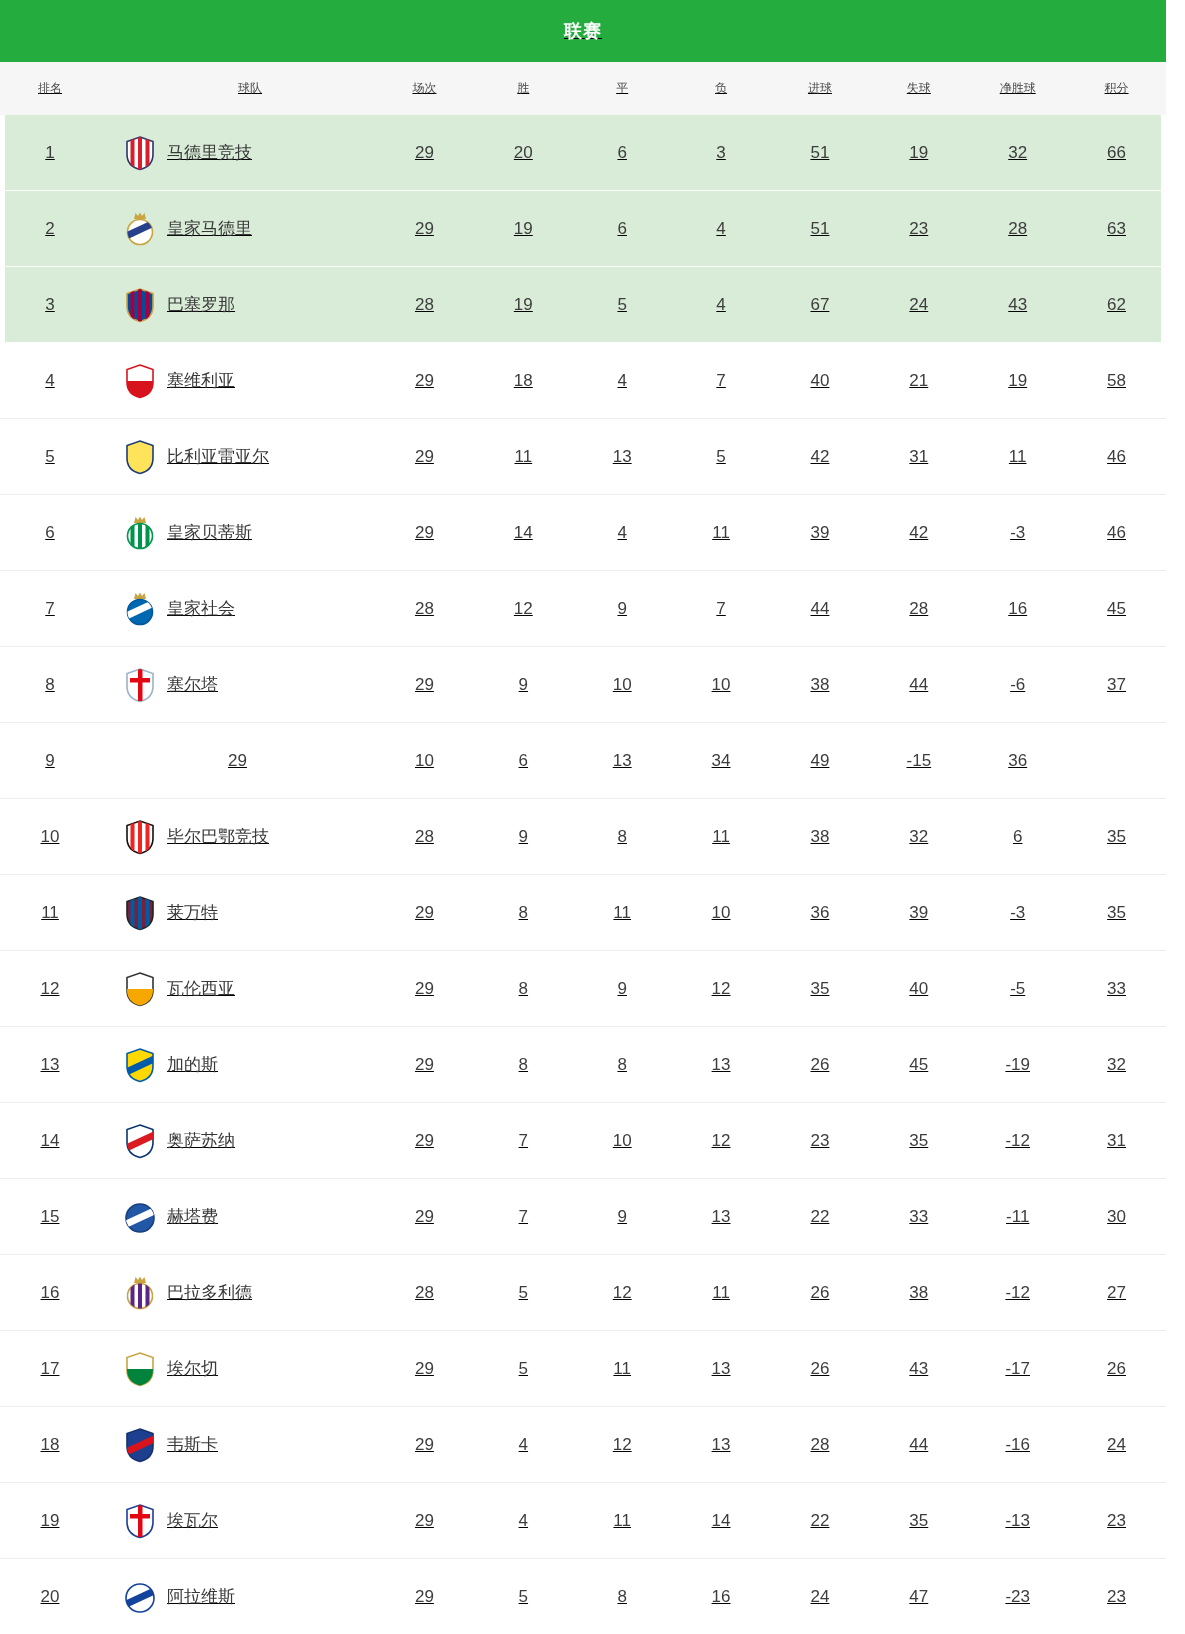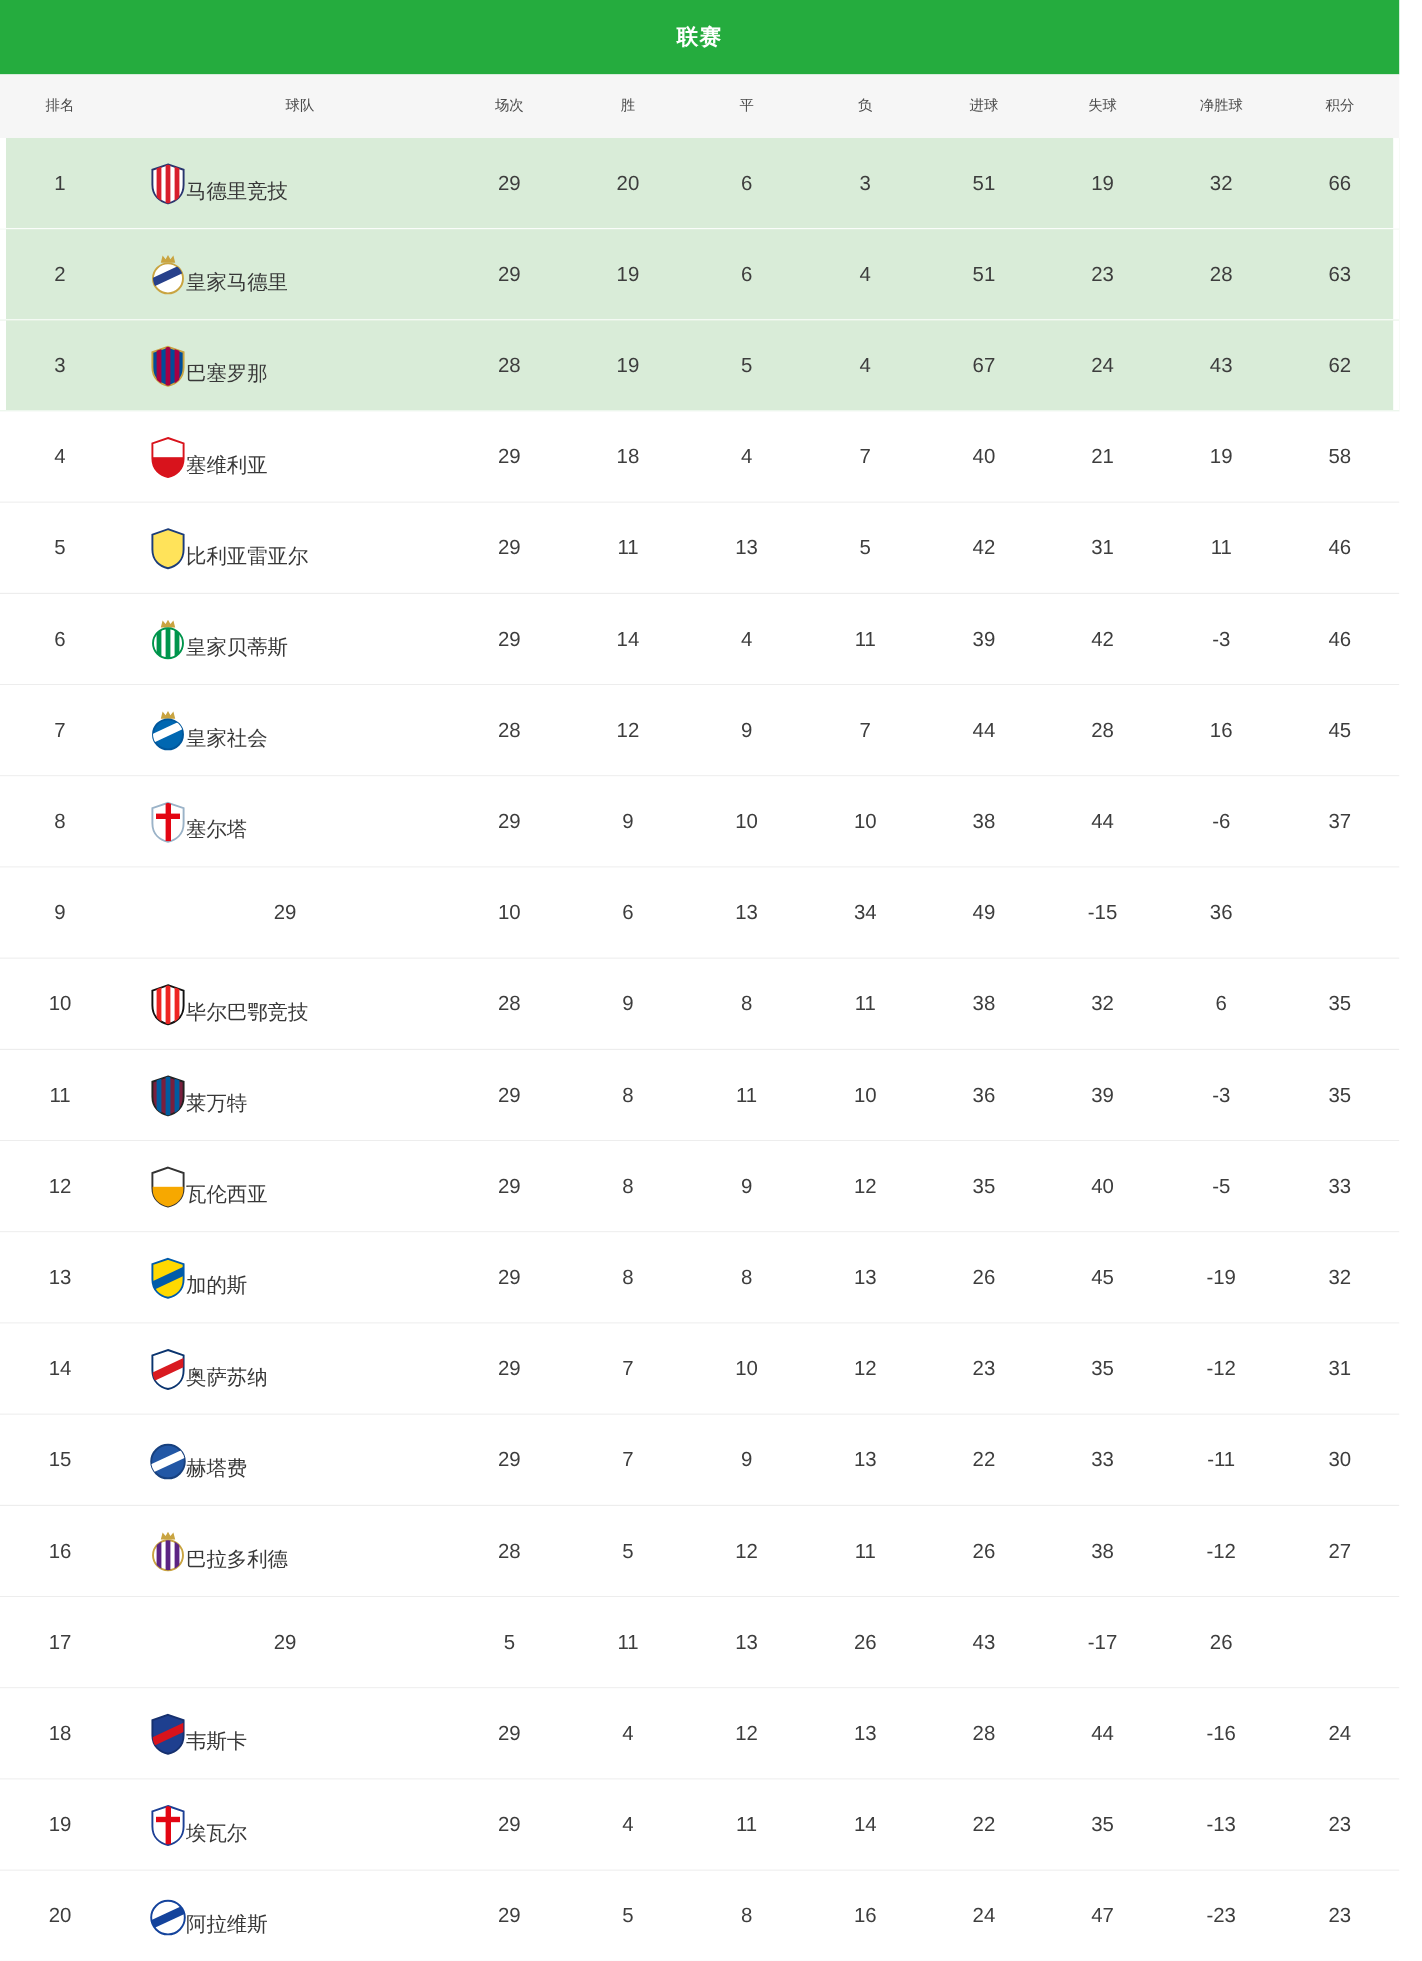--- a/index.html
+++ b/index.html
@@ -1,17 +1,17 @@
 <!DOCTYPE html>
 <html style="--title-bg: #25ac3e; --title-text: #ffffff; --header-row-bg: #f6f6f6; --hl: #d9ecd8; --separator: #ededed;"><head>
 <meta charset="utf-8">
 <style>
   html, body { margin: 0; padding: 0; background: #ffffff; }
   body { font-family: "Liberation Sans", "DejaVu Sans", sans-serif; }
-  .app { width: 1166px; }
+  .app { width: 1166px; text-decoration: underline; }
 
   .title-bar {
     height: 62px;
     background: var(--title-bg, #25ac3e);
     color: var(--title-text, #ffffff);
     display: flex; align-items: center; justify-content: center;
     font-size: 18px; font-weight: 700; letter-spacing: 1px;
   }
 
   .grid {
@@ -37,22 +37,22 @@
   }
   .row.hl {
     background: var(--hl, #d9ecd8);
     border-bottom-color: #fafdfa;
     box-shadow: inset 5px 0 0 #ffffff, inset -5px 0 0 #ffffff;
   }
 
   .c { text-align: center; }
   .team-label { text-align: center; padding-left: 25px; }
   .team {
-    display: flex; align-items: flex-end;
-    padding-left: 25px; gap: 0;
+    display: flex; align-items: center;
+    padding-left: 25px; gap: 12px;
   }
   .logo { width: 30px; height: 36px; display: inline-flex; flex: 0 0 30px; }
   .logo svg { display: block; }
   .team-name { color: #383838; }
 </style>
 </head>
 <body>
 
 <div class="app">
   <div class="title-bar">
@@ -497,20 +497,36 @@
         <div class="c">5</div>
         <div class="c">12</div>
         <div class="c">11</div>
         <div class="c">26</div>
         <div class="c">38</div>
         <div class="c">-12</div>
         <div class="c">27</div>
       </div>
       <div class="grid row">
         <div class="c">17</div>
+        <div class="team">
+          <span class="logo">
+            <svg width="30" height="36" viewBox="0 0 30 36">
+              <defs>
+                <clipPath id="clip16">
+                  <path d="M15 2 L28 6.5 L28 19 C28 28.5 21.5 33 15 34.5 C8.5 33 2 28.5 2 19 L2 6.5 Z"></path>
+                </clipPath>
+              </defs>
+              <path d="M15 2 L28 6.5 L28 19 C28 28.5 21.5 33 15 34.5 C8.5 33 2 28.5 2 19 L2 6.5 Z" fill="#ffffff" stroke="#c9a441" stroke-width="1.6"></path>
+              <g clip-path="url(#clip16)">
+                <rect x="0" y="18" width="30" height="18" fill="#00843d"></rect>
+              </g>
+            </svg>
+          </span>
+          <span class="team-name">埃尔切</span>
+        </div>
         <div class="c">29</div>
         <div class="c">5</div>
         <div class="c">11</div>
         <div class="c">13</div>
         <div class="c">26</div>
         <div class="c">43</div>
         <div class="c">-17</div>
         <div class="c">26</div>
       </div>
       <div class="grid row">

